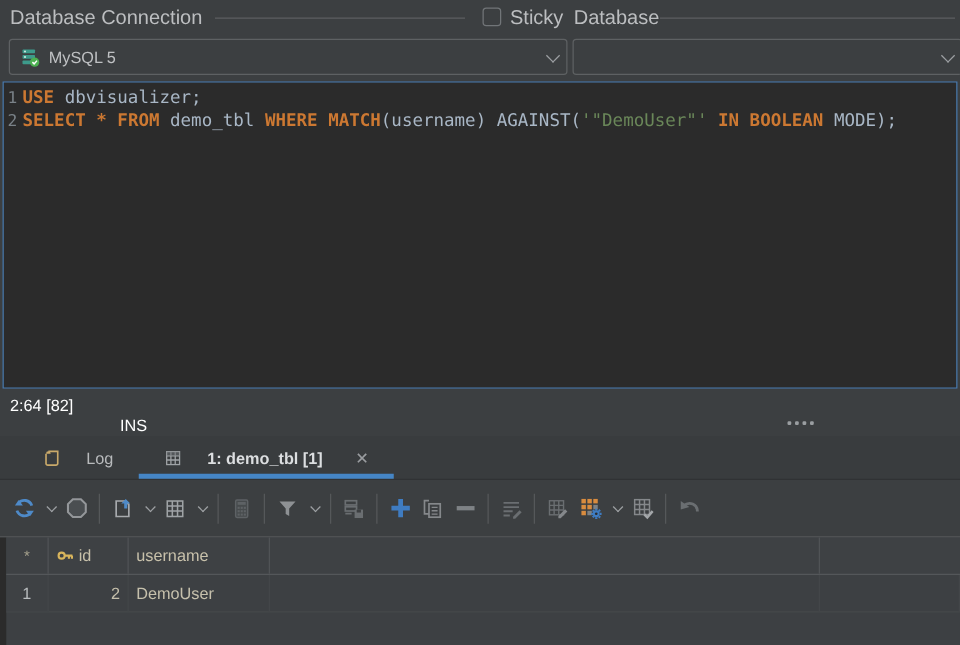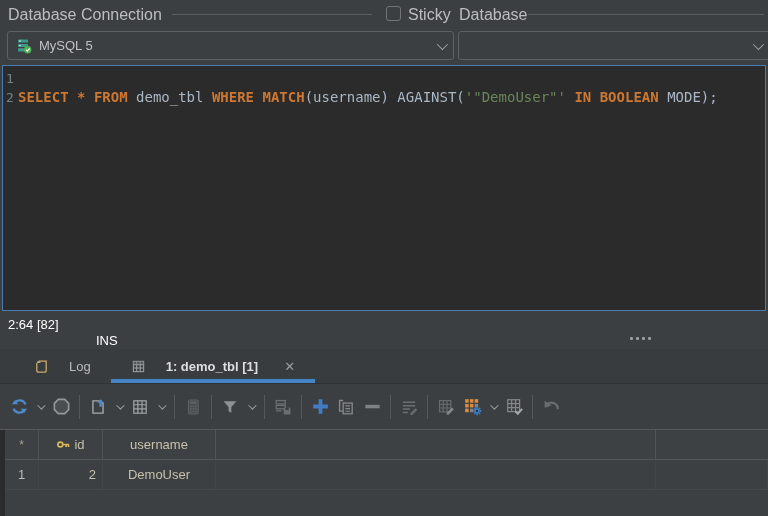--- a/index.html
+++ b/index.html
@@ -57,21 +57,21 @@
   .tb-chevwrap { width:16px; height:26px; display:flex; align-items:center; justify-content:center; }
   .tb-chevwrap .chev { width:6px; height:6px; border-width:1.6px; }
   .tb-sep { width:1px; height:24px; background:#55585A; margin:0 5px; }
 
   
   .grid-area { flex:1 1 auto; position:relative; background:#3D4043; border-top:1px solid #55585A; display:flex; }
   .grid-leftstrip { flex:0 0 5px; background:#2B2B2B; }
   .grid-main { flex:1; display:flex; flex-direction:column; }
   .g-row { display:flex; flex:0 0 30px; }
   .g-head { background:#3E4144; border-bottom:1px solid #54575A; color:#C8C1AB; font-size:13px; }
-  .g-cell { display:flex; align-items:center; padding:0 6px; border-right:1px solid #505356; overflow:hidden;justify-content:center; }
+  .g-cell { display:flex; align-items:center; padding:0 6px; border-right:1px solid #505356; overflow:hidden; }
   .c0 { flex:0 0 34px; justify-content:center; }
   .c1 { flex:0 0 64px; gap:3px; }
   .c2 { flex:0 0 113px; }
   .c3 { flex:0 0 440px; }
   .c4 { flex:1; border-right:none; }
   .g-data { color:#C6C0AC; font-size:13px; border-bottom:1px solid #45484B; }
   .g-data .c0 { background:#3E4144; color:#B8BCBE; }
   .g-data .c1 { justify-content:flex-end; }
   .g-data .g-cell { border-right:1px solid #434649; }
   .star { color:#A5A18D; font-size:12px; }
@@ -110,21 +110,21 @@
 
     <div class="combo combo-db">
       <span></span>
       <span class="spacer"></span>
       <span class="chev"></span>
     </div>
   </div>
 
   <div class="editor">
     <div>
-        <div class="code-line"><span class="lnum">1</span></div>
+        <div class="code-line"><span class="lnum">1</span><span class="lcode"><span class="tok-keyword">USE</span><span class="tok-plain"> dbvisualizer;</span></span></div>
         <div class="code-line"><span class="lnum">2</span><span class="lcode"><span class="tok-keyword">SELECT</span><span class="tok-plain"> </span><span class="tok-keyword">*</span><span class="tok-plain"> </span><span class="tok-keyword">FROM</span><span class="tok-plain"> demo_tbl </span><span class="tok-keyword">WHERE</span><span class="tok-plain"> </span><span class="tok-keyword">MATCH</span><span class="tok-plain">(username) AGAINST(</span><span class="tok-string">'"DemoUser"'</span><span class="tok-plain"> </span><span class="tok-keyword">IN BOOLEAN</span><span class="tok-plain"> MODE);</span></span></div>
       </div>
   </div>
 
   <div class="statusbar">
     <span class="pos">2:64 [82]</span>
     <span class="mode">INS</span>
     <div class="splitter-dots">
       <i></i>
         <i></i>

